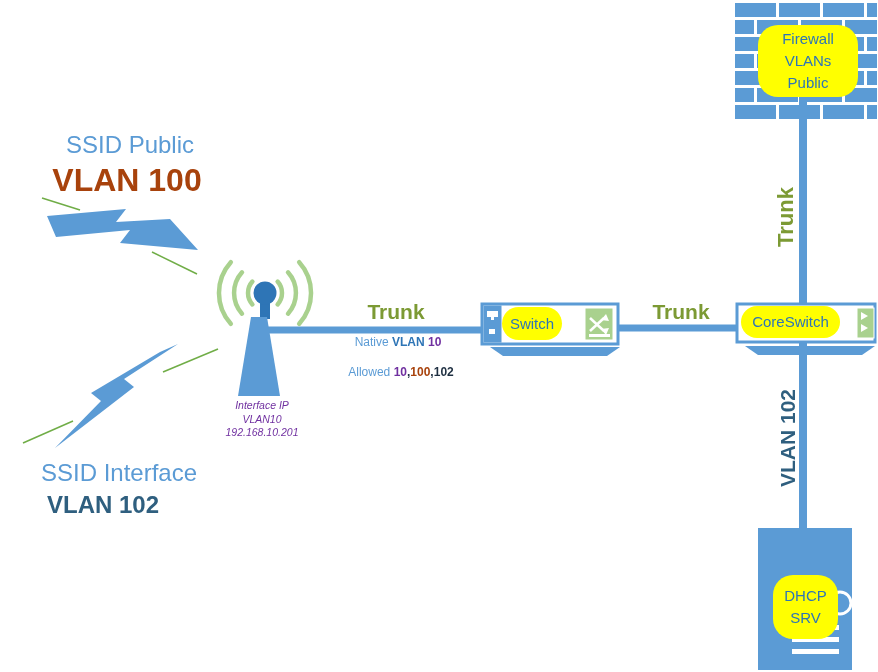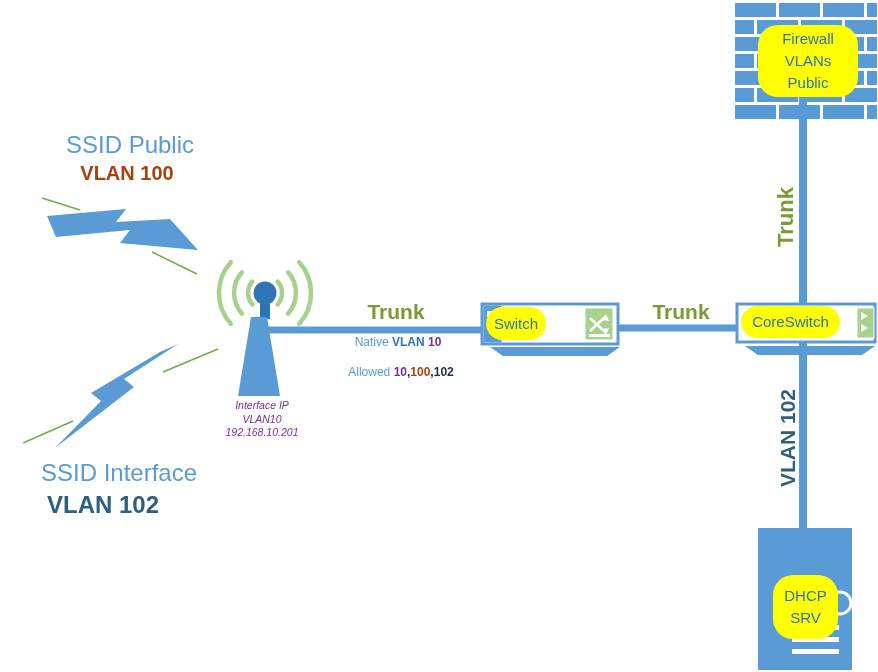--- a/index.html
+++ b/index.html
@@ -3,21 +3,21 @@
 <meta charset="utf-8">
 <style>
   html,body{margin:0;padding:0;background:#fff;}
   #canvas{position:relative;width:878px;height:672px;background:#ffffff;overflow:hidden;
           font-family:"Liberation Sans",sans-serif;}
   #shapes{position:absolute;left:0;top:0;width:878px;height:672px;}
   .lbl{position:absolute;white-space:nowrap;line-height:1.15;}
   .center{transform:translateX(-50%);text-align:center;}
   .rot{transform:translate(-50%,-50%) rotate(-90deg);transform-origin:center;}
   .ssid{font-size:24px;color:#5B9BD5;}
-  .vlan100{font-size:20px;font-weight:bold;color:#A8420C;}
+  .vlan100{font-size:32px;font-weight:bold;color:#A8420C;}
   .vlan102{font-size:24px;font-weight:bold;color:#2F5F7F;}
   .trunk{font-size:21px;font-weight:bold;color:#7C9A34;}
   .trunkvert{font-size:22px;font-weight:bold;color:#7C9A34;}
   .vlan102vert{font-size:21px;font-weight:bold;color:#2F5F7F;}
   .portdesc{font-size:12px;color:#5B9BD5;}
   .portdesc b.vw{color:#2E75B6;}
   .portdesc b.p{color:#7030A0;}
   .portdesc b.r{color:#A8420C;}
   .portdesc b.n{color:#1F3042;}
   .iface{font-size:10.5px;line-height:13.5px;color:#7030A0;text-align:center;}
@@ -160,21 +160,21 @@
     <div>Interface IP</div>
     <div>VLAN10</div>
     <div>192.168.10.201</div>
   </div>
 
   <div class="ylabel" style="left:758px;top:25px;width:100px;height:72px;">
     <div>Firewall</div>
     <div>VLANs</div>
     <div>Public</div>
   </div>
-  <div class="ylabel" style="left:486px;top:307px;width:60px;height:33px;">
+  <div class="ylabel" style="left:502px;top:307px;width:60px;height:33px;">
     <div>Switch</div>
   </div>
   <div class="ylabel" style="left:741px;top:306px;width:99px;height:32px;">
     <div>CoreSwitch</div>
   </div>
   <div class="ylabel" style="left:773px;top:575px;width:65px;height:64px;">
     <div>DHCP</div>
     <div>SRV</div>
   </div>
 

